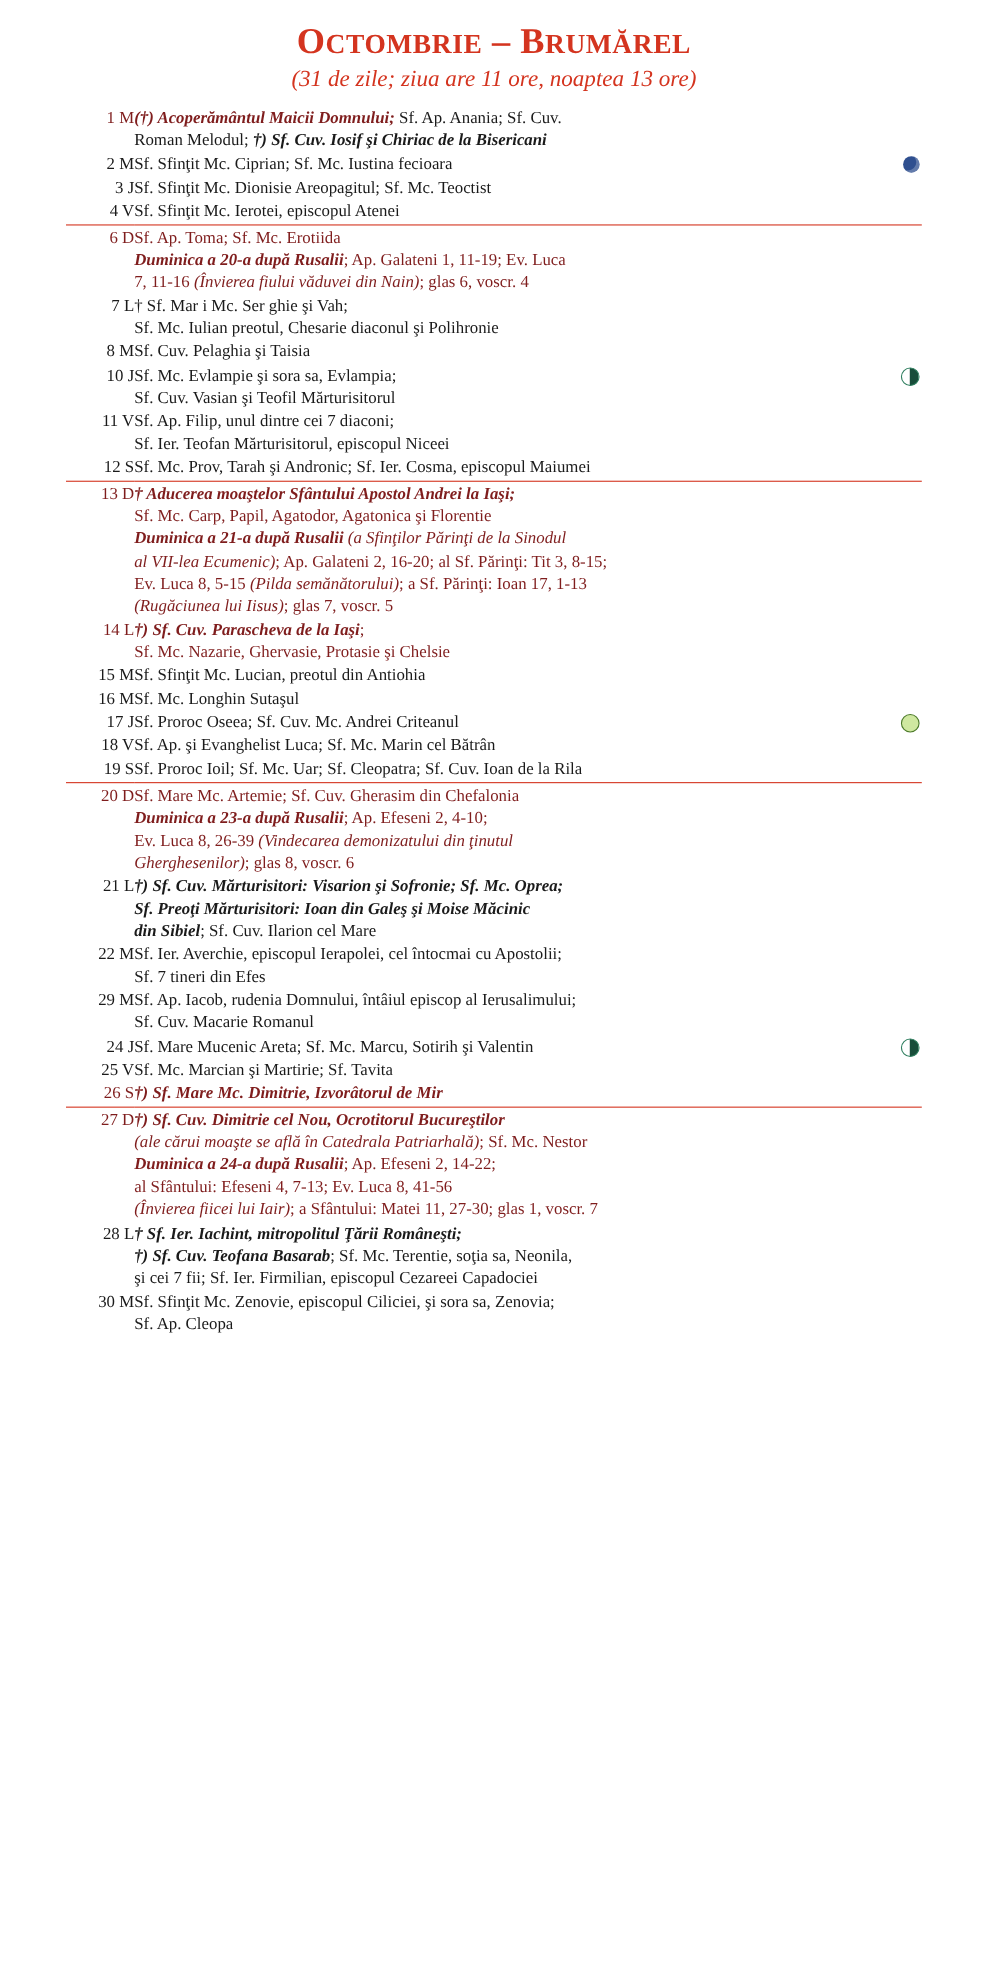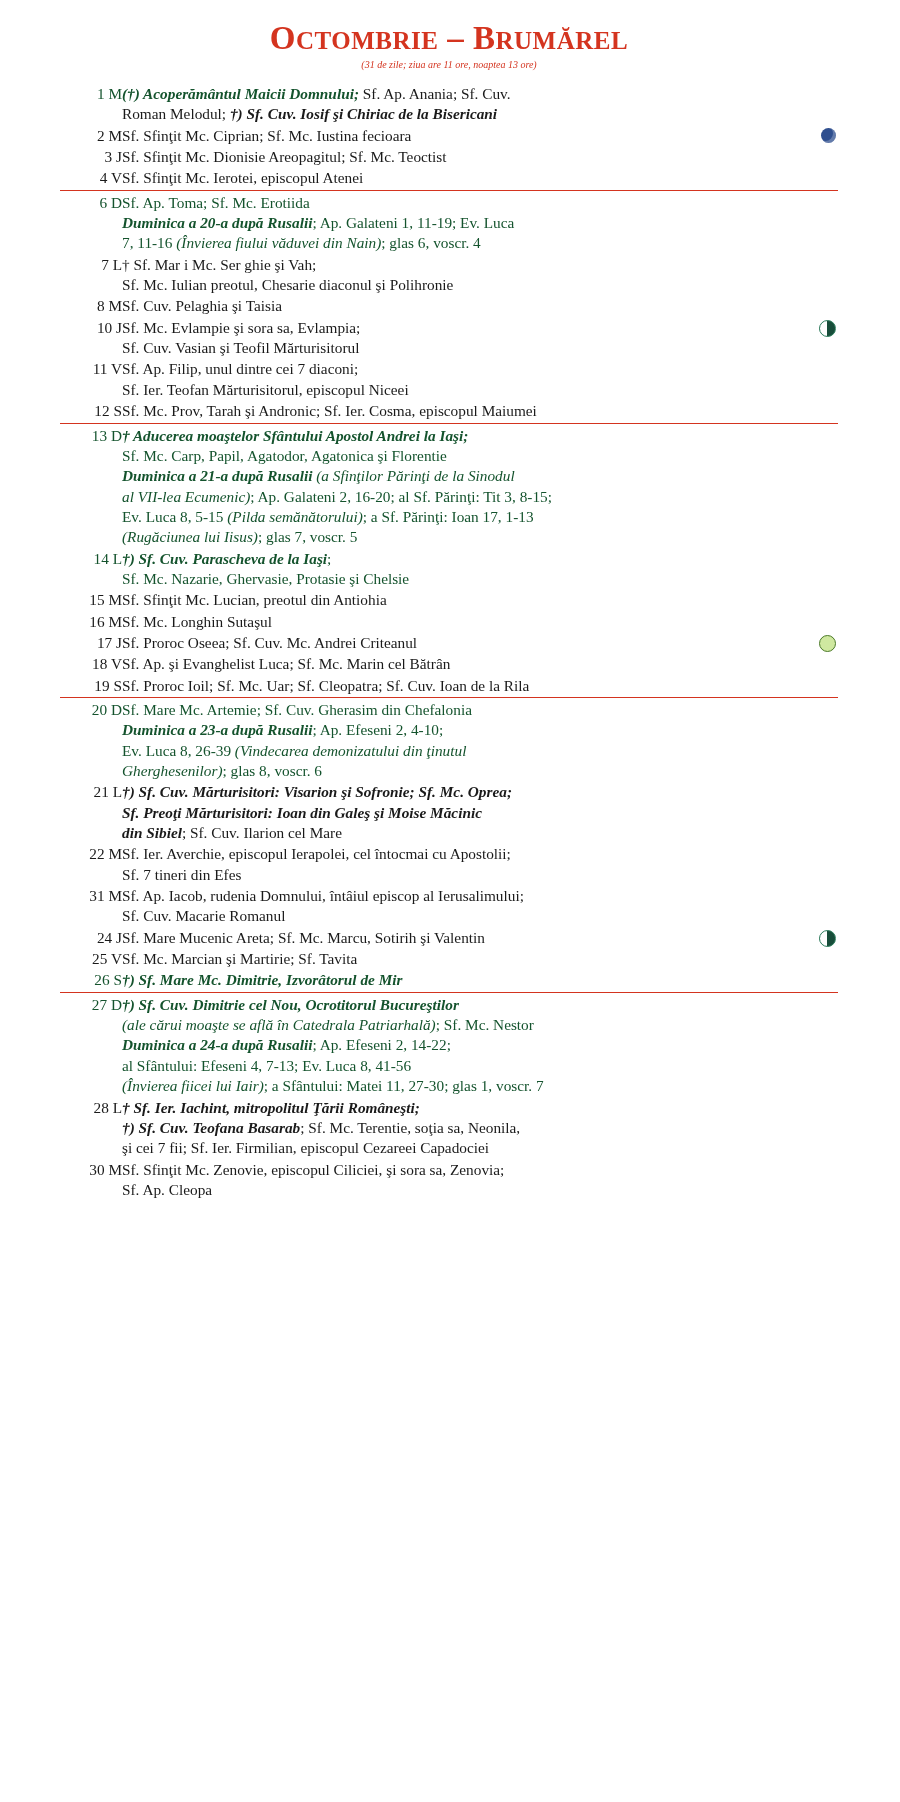--- a/index.html
+++ b/index.html
@@ -31,21 +31,21 @@
     margin: 6px 0 2px 0;
     white-space: nowrap;
   }
   .title .small-caps {
     font-size: 25px;
   }
   .subtitle {
     text-align: center;
     color: #d4341f;
     font-style: italic;
-    font-size: 10px;
+    font-size: 21px;
     margin-bottom: 14px;
   }
   
   table.cal {
     width: 100%;
     border-collapse: collapse;
     font-size: 15.3px;
   }
   table.cal td {
     vertical-align: top;
@@ -62,21 +62,21 @@
     padding-left: 4px;
     line-height: 1.33;
     padding-right: 24px;
     position: relative;
   }
   tr.rowgroup > td {
     padding-bottom: 1px;
   }
   
   .blk { color: #1a1a1a; }
-  .red { color: #14532d; }
+  .red { color: #7f1d1d; }
   .b { font-weight: bold; font-style: italic; }
   .i { font-style: italic; }
   
   tr.sep td {
     border-top: 1.4px solid #d4341f;
     padding-top: 2px;
   }
   
   .moon {
     position: absolute;
@@ -254,21 +254,21 @@
           </td>
         </tr>
         <tr class="rowgroup">
           <td class="daycell blk">22 M</td>
           <td class="textcell">
             <div class="line"><span class="blk">Sf. Ier. Averchie, episcopul Ierapolei, cel întocmai cu Apostolii;</span></div>
             <div class="line"><span class="blk">Sf. 7 tineri din Efes</span></div>
           </td>
         </tr>
         <tr class="rowgroup">
-          <td class="daycell blk">31 M</td>
+          <td class="daycell blk">29 M</td>
           <td class="textcell">
             <div class="line"><span class="blk">Sf. Ap. Iacob, rudenia Domnului, întâiul episcop al Ierusalimului;</span></div>
             <div class="line"><span class="blk">Sf. Cuv. Macarie Romanul</span></div>
           </td>
         </tr>
         <tr class="rowgroup">
           <td class="daycell blk">24 J</td>
           <td class="textcell">
             <div class="line"><span class="blk">Sf. Mare Mucenic Areta; Sf. Mc. Marcu, Sotirih şi Valentin</span></div>
             <span class="moon moon-firstq" style="top: 2px;"></span>

